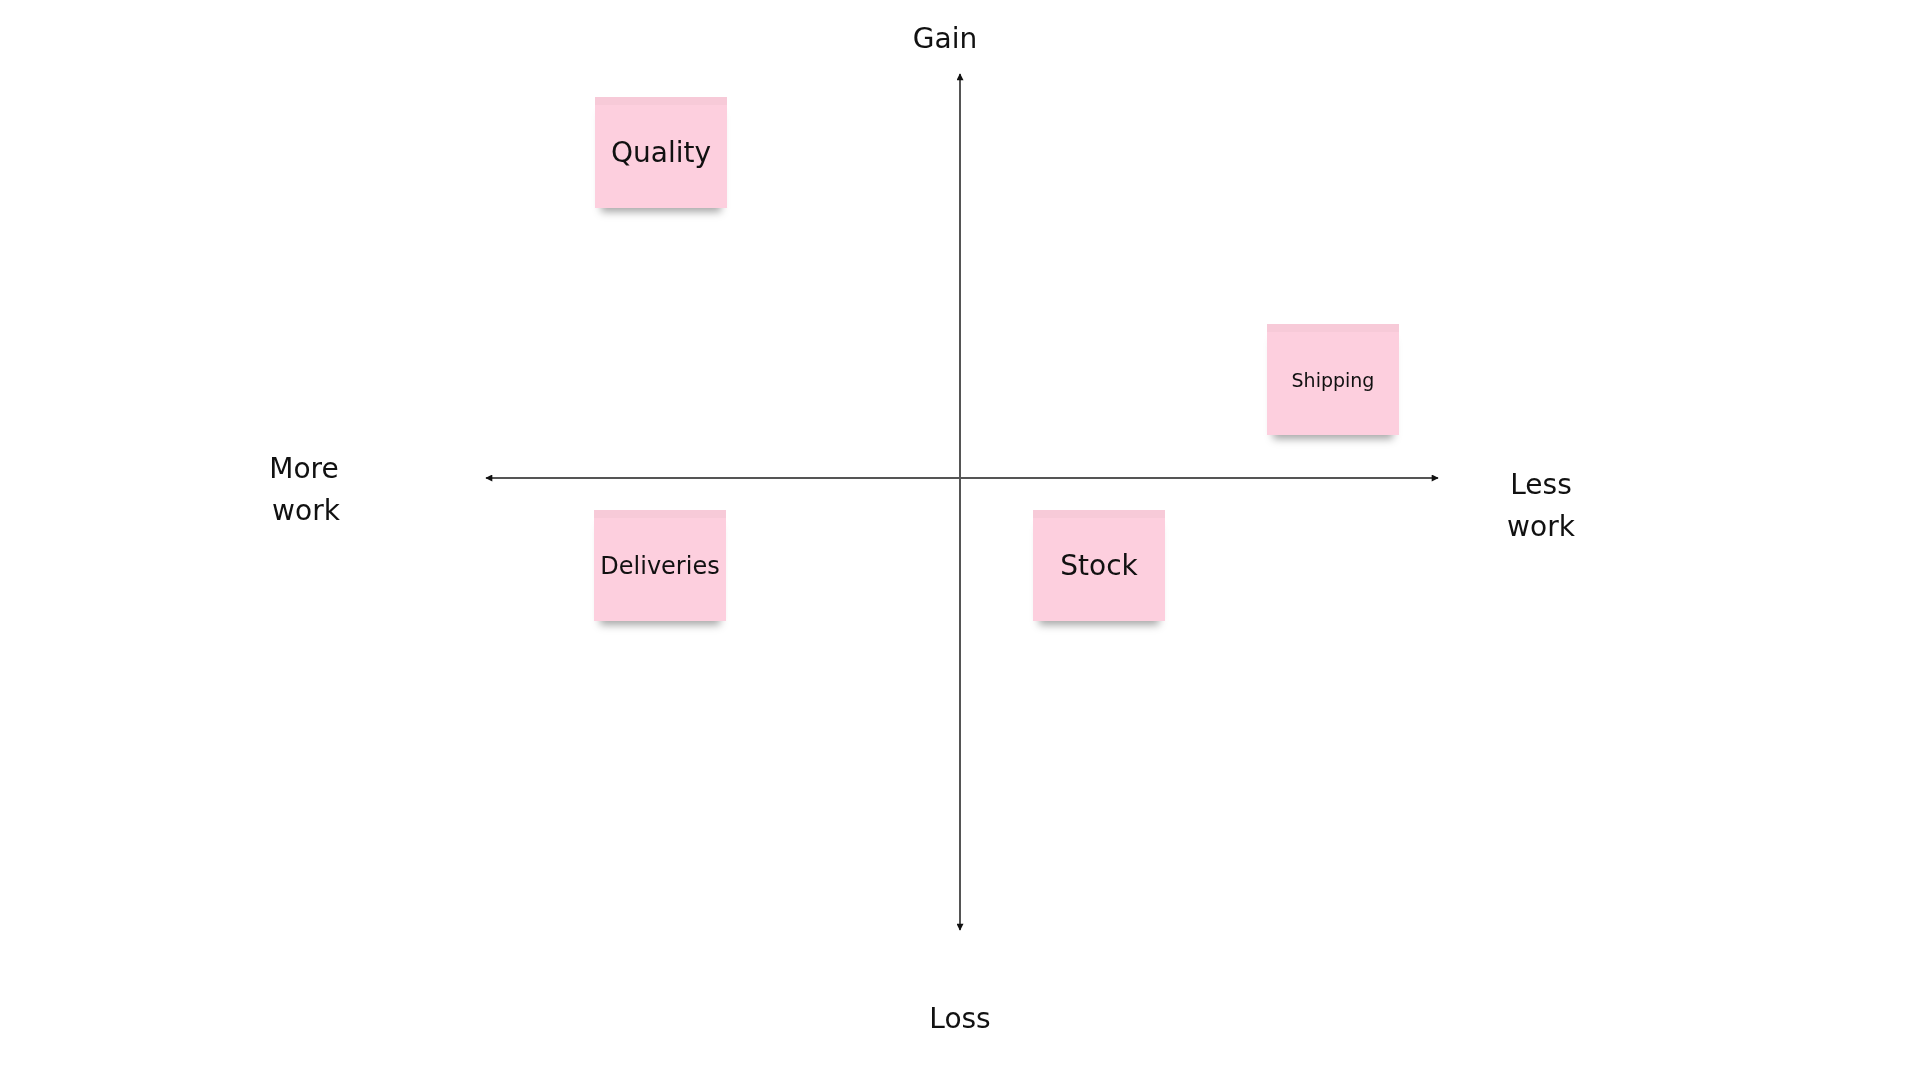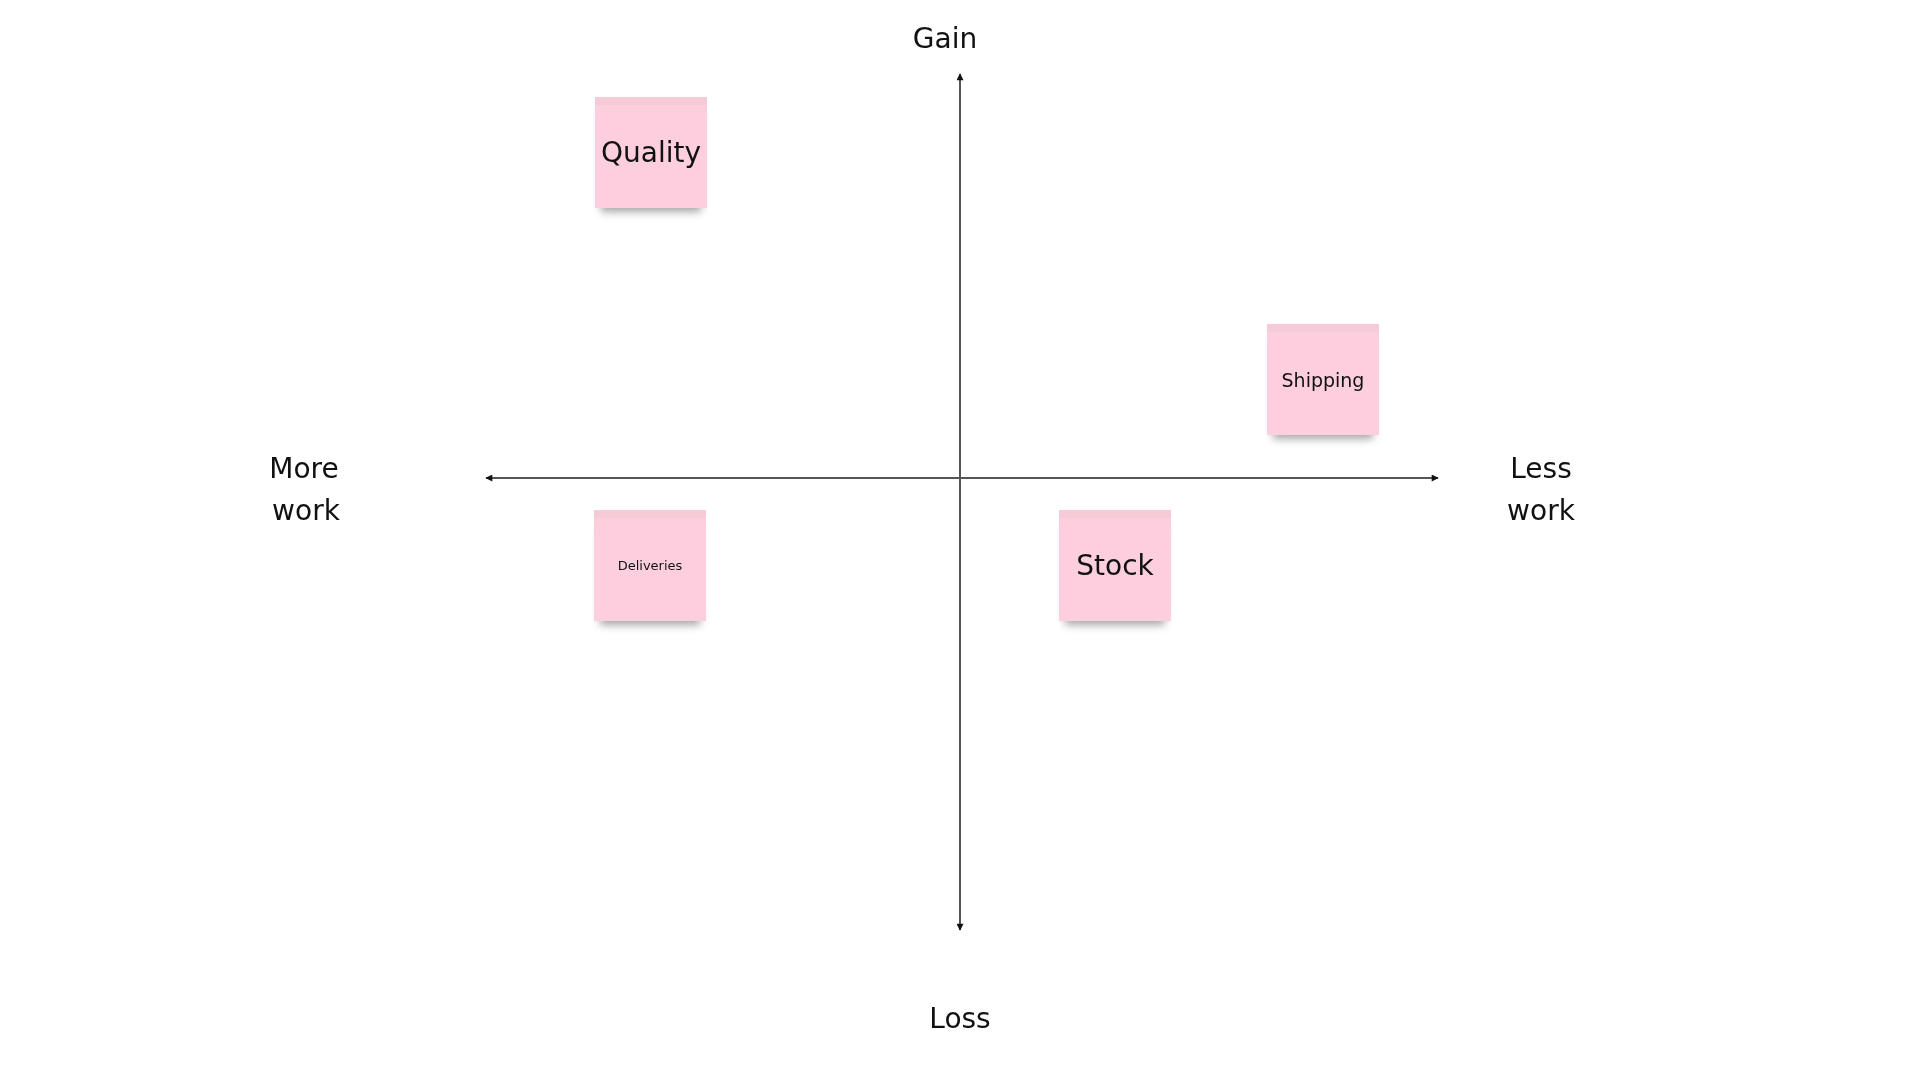--- a/index.html
+++ b/index.html
@@ -6,21 +6,21 @@
     body {
       width: 1920px; height: 1080px; background: #ffffff; position: relative; overflow: hidden;
       font-family: "DejaVu Sans", sans-serif;
     }
     .axis-label {
       position: absolute; font-weight: normal; color: #111; font-size: 28px; line-height: 42px;
       text-align: center; white-space: nowrap;
     }
     .axes { position: absolute; left: 0; top: 0; }
     .note {
-      position: absolute; width: 112px; height: 111px; background: #fdcfde;
+      position: absolute; width: 132px; height: 111px; background: #fdcfde;
       display: flex; align-items: center; justify-content: center; color: #111;
       box-shadow: 0 10px 8px -6px rgba(0,0,0,0.35);
       white-space: nowrap;
     }
     .note::before {
       content: ""; position: absolute; left: 0; right: 0; top: 0; height: 8px; background: rgba(0,0,0,0.025);
     }
   </style>
 </head>
 <body>
@@ -34,29 +34,29 @@
   <line x1="960" y1="74" x2="960" y2="930" stroke="#555" stroke-width="2" marker-start="url(#arr)" marker-end="url(#arr)"></line>
   <line x1="486" y1="478" x2="1438" y2="478" stroke="#555" stroke-width="2" marker-start="url(#arr)" marker-end="url(#arr)"></line>
 </svg>
 
 <div class="axis-label" style="left:895px; top:18px; width:100px;">Gain</div>
 <div class="axis-label" style="left:910px; top:998px; width:100px;">Loss</div>
 <div class="axis-label" style="left:256px; top:448px; width:100px;text-align:center;">
   <div style="margin-left:-4px;">More</div>
   <div>work</div>
 </div>
-<div class="axis-label" style="left:1491px; top:448px; width:100px;">
+<div class="axis-label" style="left:1491px; top:464px; width:100px;">
   <div>Less</div>
   <div>work</div>
 </div>
 
 <div class="note" style="left:595px; top:97px; font-size:28px;">
   <span>Quality</span>
 </div>
 <div class="note" style="left:1267px; top:324px; font-size:19px;">
   <span>Shipping</span>
 </div>
-<div class="note" style="left:594px; top:510px; font-size:13px;">
+<div class="note" style="left:594px; top:510px; font-size:24px;">
   <span>Deliveries</span>
 </div>
-<div class="note" style="left:1033px; top:510px; font-size:28px;margin-left:26px;">
+<div class="note" style="left:1033px; top:510px; font-size:28px;">
   <span>Stock</span>
 </div>
 
 </body></html>

